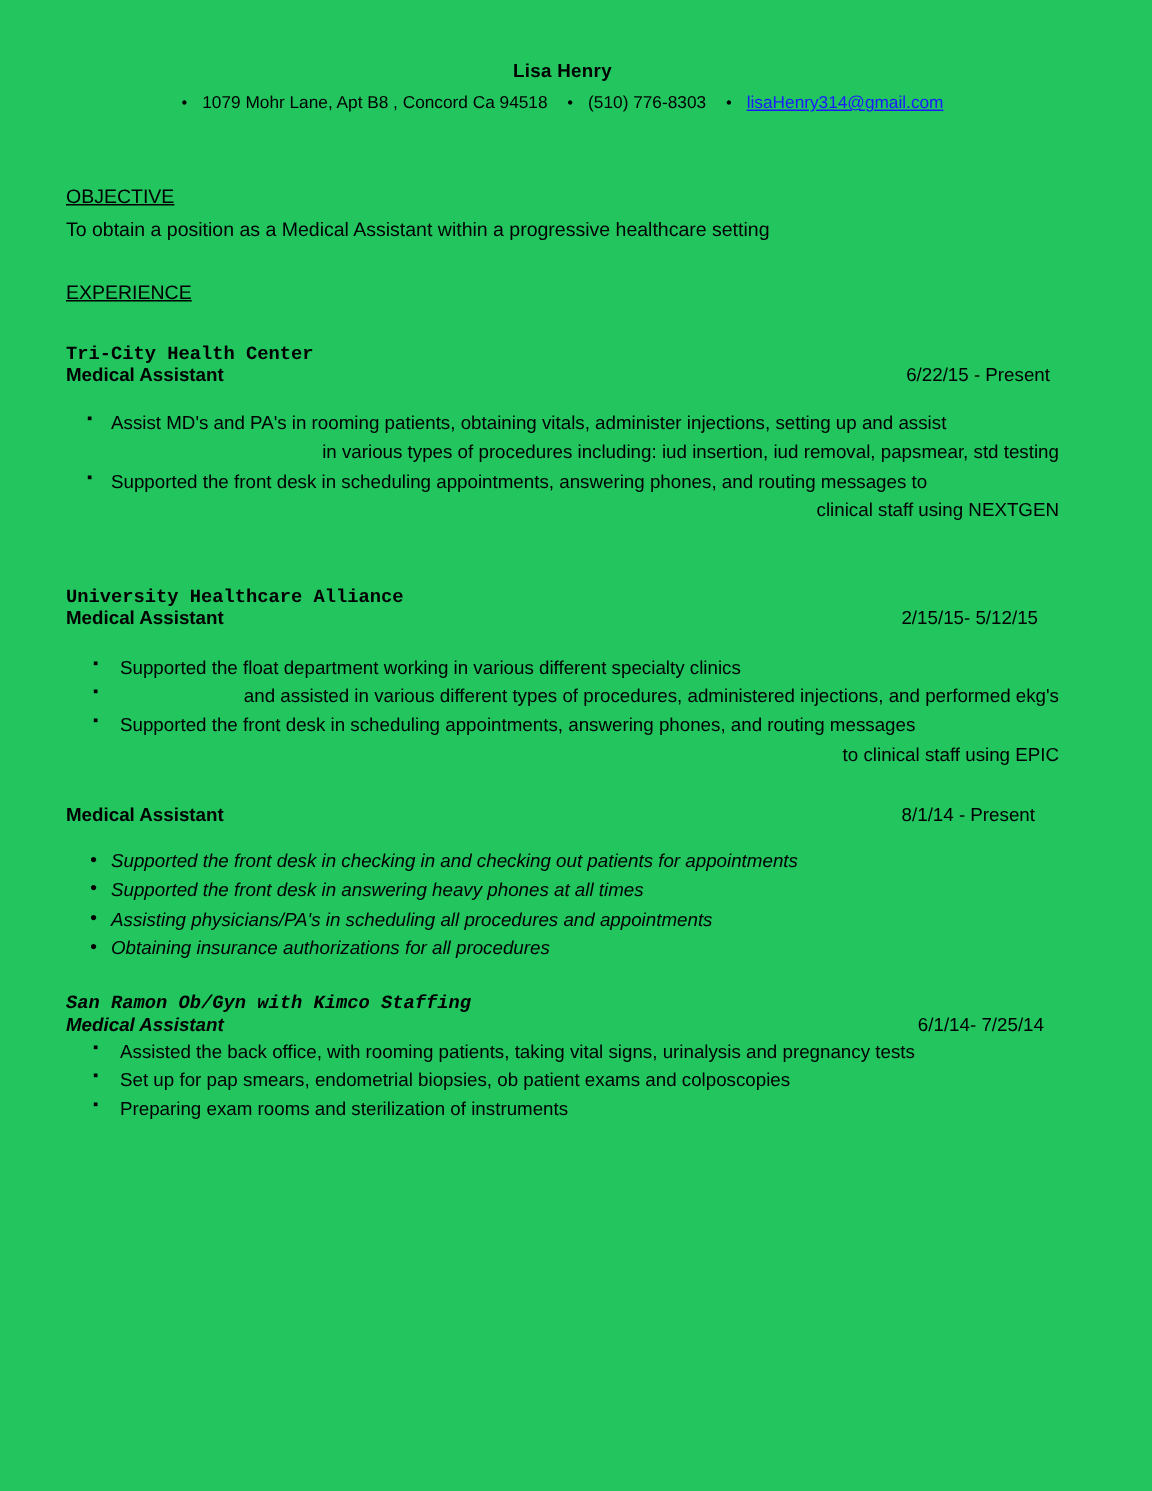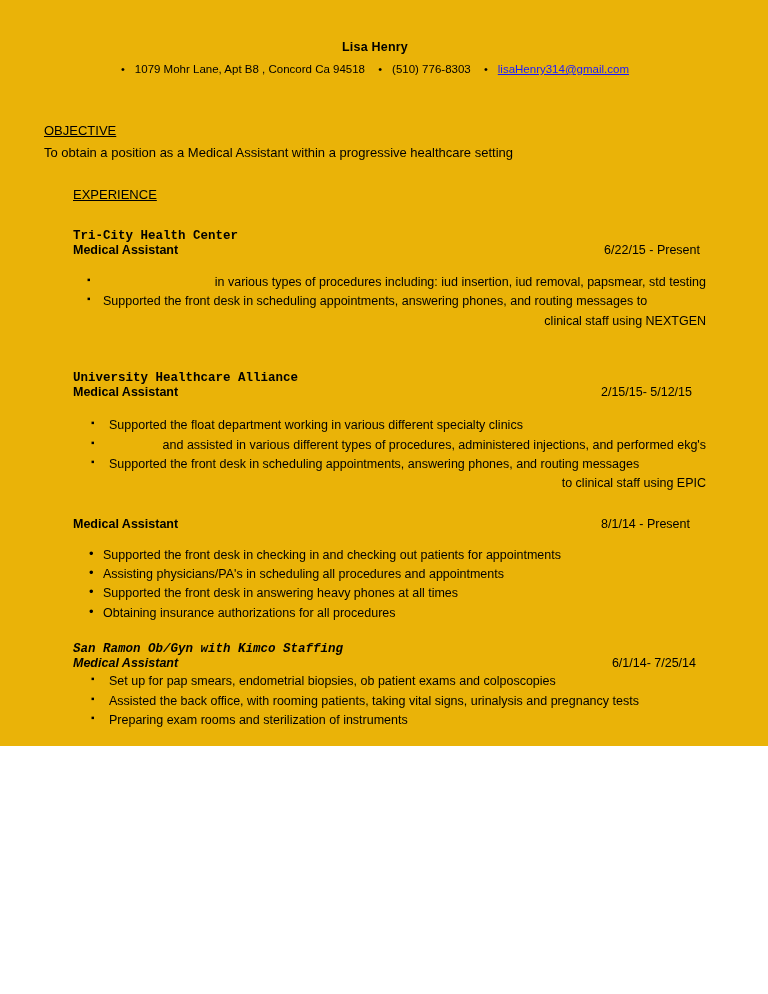--- a/index.html
+++ b/index.html
@@ -8,23 +8,23 @@
     background: #ffffff;
   }
   body {
     font-family: "Liberation Sans", sans-serif;
     color: #000000;
     -webkit-font-smoothing: antialiased;
   }
   .page {
     position: relative;
     width: 768px;
-    height: 746px;
+    height: 994px;
     margin: 0 auto;
-    background: #eab308;
+    background: #22c55e;
     overflow: hidden;
   }
   .content {
     position: absolute;
     left: 44px;
     top: 40px;
     width: 662px;
   }
 
   
@@ -60,21 +60,20 @@
   }
   .sec-objective {
     margin-top: 48px;
   }
   .objective-text {
     font-size: 13px;
     margin: 7px 0 0 0;
   }
   .sec-experience {
     margin-top: 27px;
-    margin-left: 29px;
   }
 
   .job {
     margin-top: 0;
   }
   .job-company {
     font-size: 12.5px;
     font-weight: bold;
     margin: 0;
     font-family: Liberation Mono, monospace;
@@ -165,21 +164,21 @@
     <div class="sec-experience">
       <div class="section-heading">EXPERIENCE</div>
 
       <div class="job" style="margin-top:27px;">
         <div class="job-company">Tri-City Health Center</div>
         <div class="job-row">
           <span class="job-title">Medical Assistant</span>
           <span class="job-dates">6/22/15 - Present</span>
         </div>
         <ul class="bullets" style="margin-top:16px;">
-          <li><span class="cont">in various types of procedures including:  iud insertion, iud removal, papsmear, std testing</span></li>
+          <li><span>Assist MD's and PA's in rooming patients, obtaining vitals, administer injections, setting up and assist</span><span class="cont">in various types of procedures including:  iud insertion, iud removal, papsmear, std testing</span></li>
           <li><span>Supported the front desk in scheduling appointments, answering phones, and routing messages to</span><span class="cont">clinical staff using NEXTGEN</span></li>
         </ul>
       </div>
 
       <div class="job" style="margin-top:40px;">
         <div class="job-company">University Healthcare Alliance</div>
         <div class="job-row">
           <span class="job-title">Medical Assistant</span>
           <span class="job-dates" style="padding-right:14px;">2/15/15- 5/12/15</span>
         </div>
@@ -188,36 +187,36 @@
           <li class="indented"><span class="cont">and assisted in various different types of procedures, administered injections, and performed ekg's</span></li>
           <li class="indented"><span>Supported the front desk in scheduling appointments, answering phones, and routing messages</span><span class="cont">to clinical staff using EPIC</span></li>
         </ul>
       </div>
 
       <div class="job" style="margin-top:21px;">
         <div class="job-row" style="margin-top:23px;">
           <span class="job-title">Medical Assistant</span>
           <span class="job-dates" style="padding-right:16px;">8/1/14 - Present</span>
         </div>
-        <ul class="bullets round" style="margin-top:15px;">
+        <ul class="bullets round" style="margin-top:15px;font-style:italic;">
           <li><span>Supported the front desk in checking in and checking out patients for appointments</span></li>
+          <li><span>Supported the front desk in answering heavy phones at all times</span></li>
           <li><span>Assisting physicians/PA's in scheduling all procedures and appointments</span></li>
-          <li><span>Supported the front desk in answering heavy phones at all times</span></li>
           <li><span>Obtaining insurance authorizations for all procedures</span></li>
         </ul>
       </div>
 
       <div class="job" style="margin-top:19px;">
         <div class="job-company italic">San Ramon Ob/Gyn with Kimco Staffing</div>
         <div class="job-row">
           <span class="job-title italic">Medical Assistant</span>
           <span class="job-dates" style="padding-right:10px;">6/1/14-  7/25/14</span>
         </div>
         <ul class="bullets" style="margin-top:2px;">
+          <li class="indented"><span>Assisted the back office, with rooming patients, taking vital signs, urinalysis and pregnancy tests</span></li>
           <li class="indented"><span>Set up for pap smears, endometrial biopsies, ob patient exams and colposcopies</span></li>
-          <li class="indented"><span>Assisted the back office, with rooming patients, taking vital signs, urinalysis and pregnancy tests</span></li>
           <li class="indented"><span>Preparing exam rooms and sterilization of instruments</span></li>
         </ul>
       </div>
 
     </div>
   </div>
 </div>
 
 </body></html>

